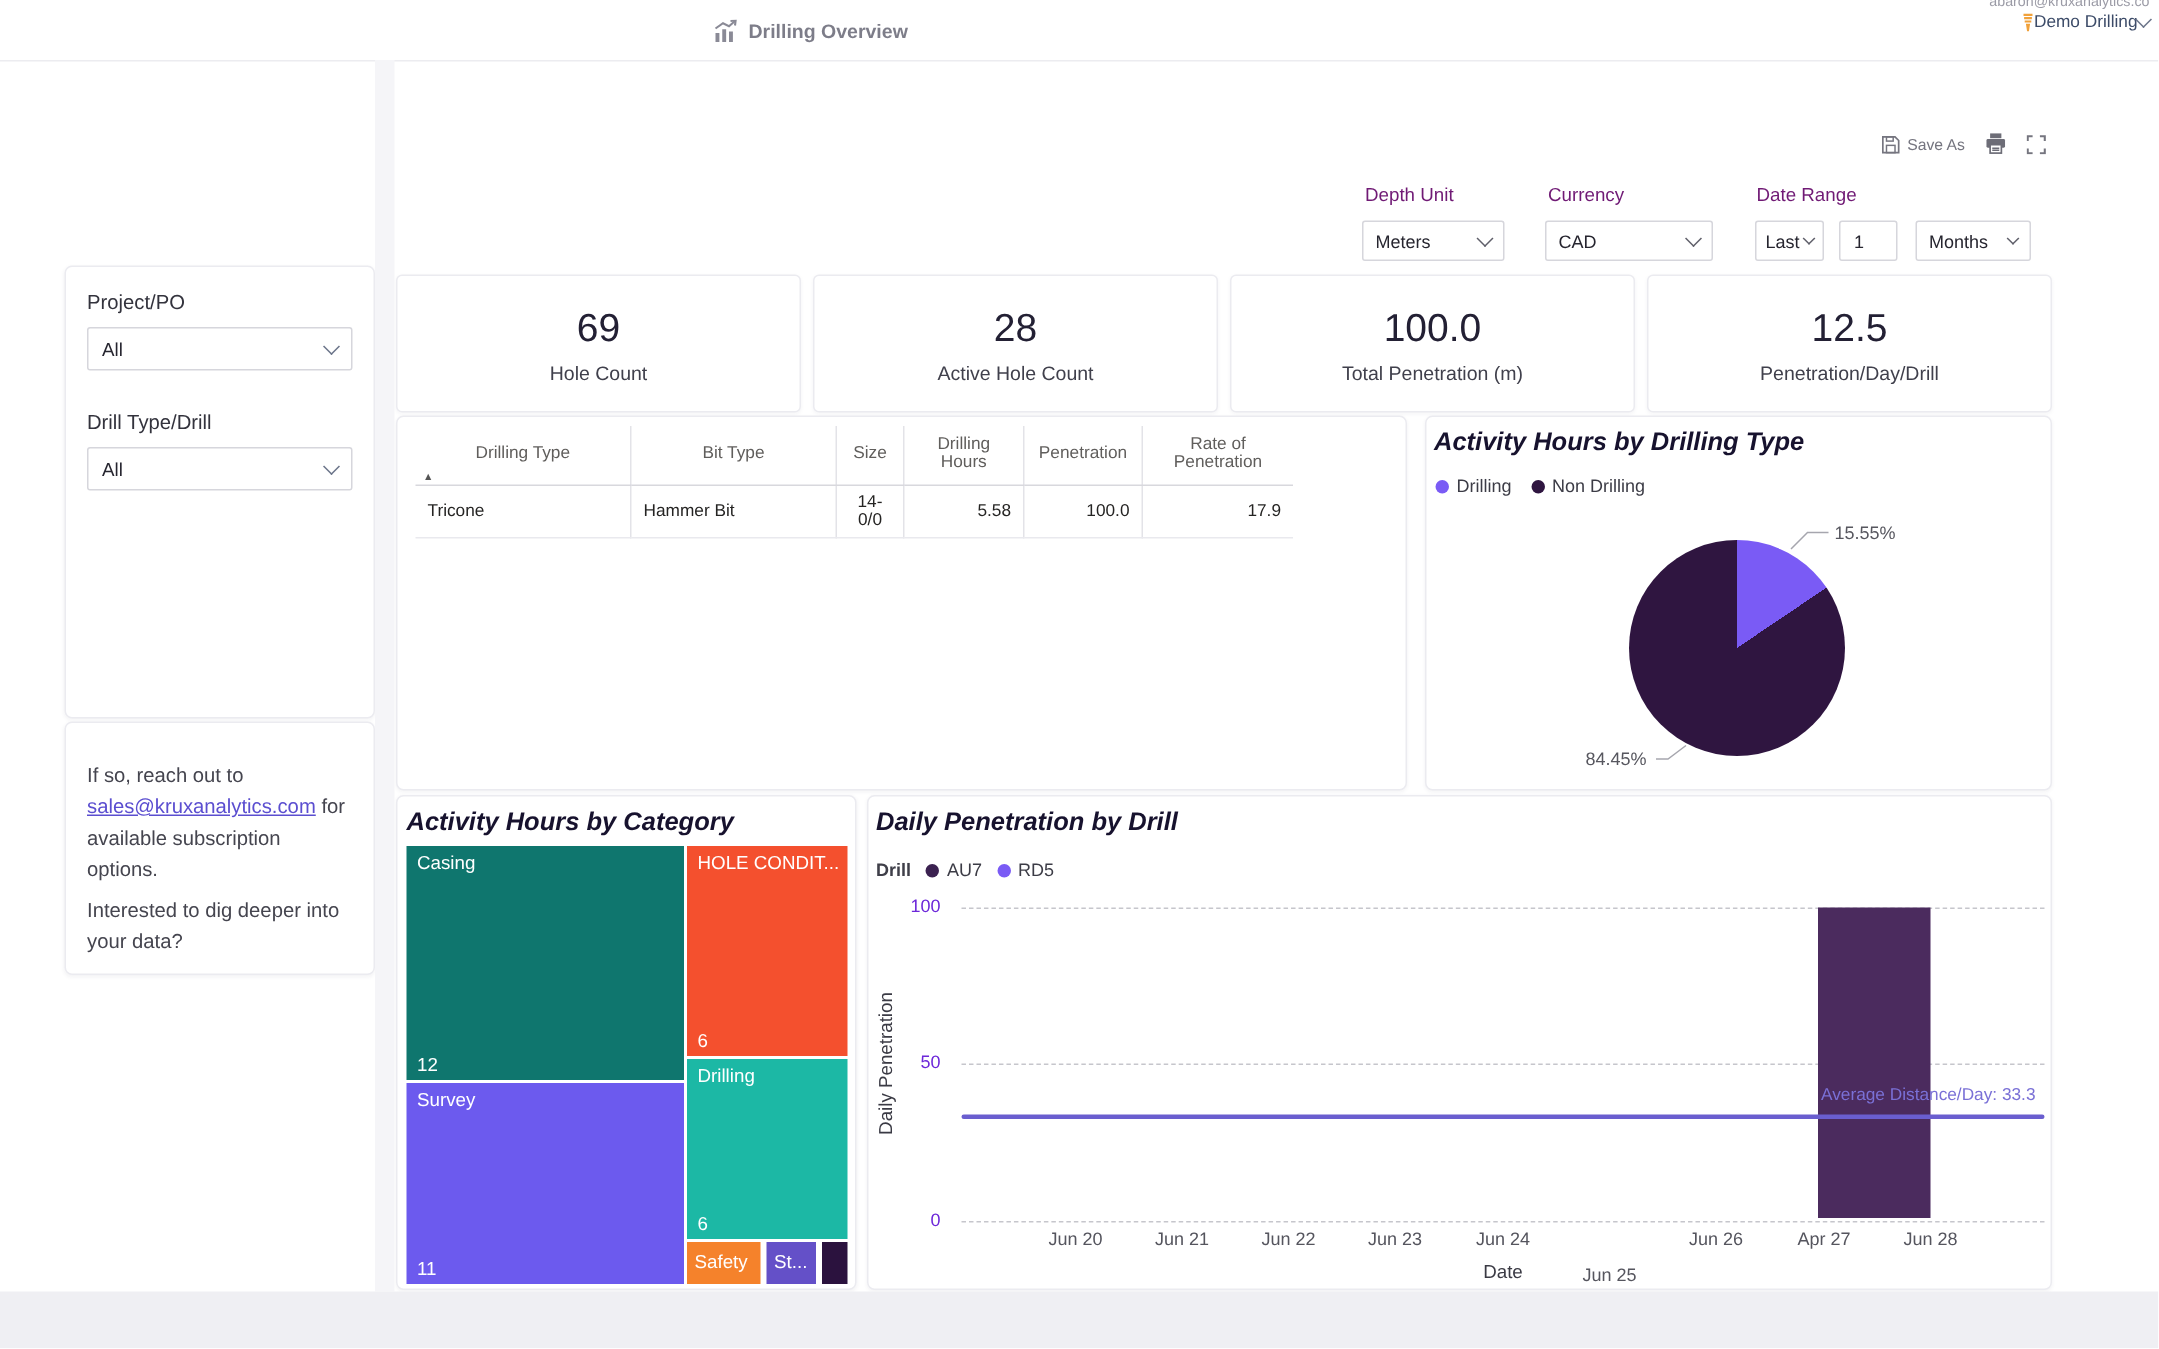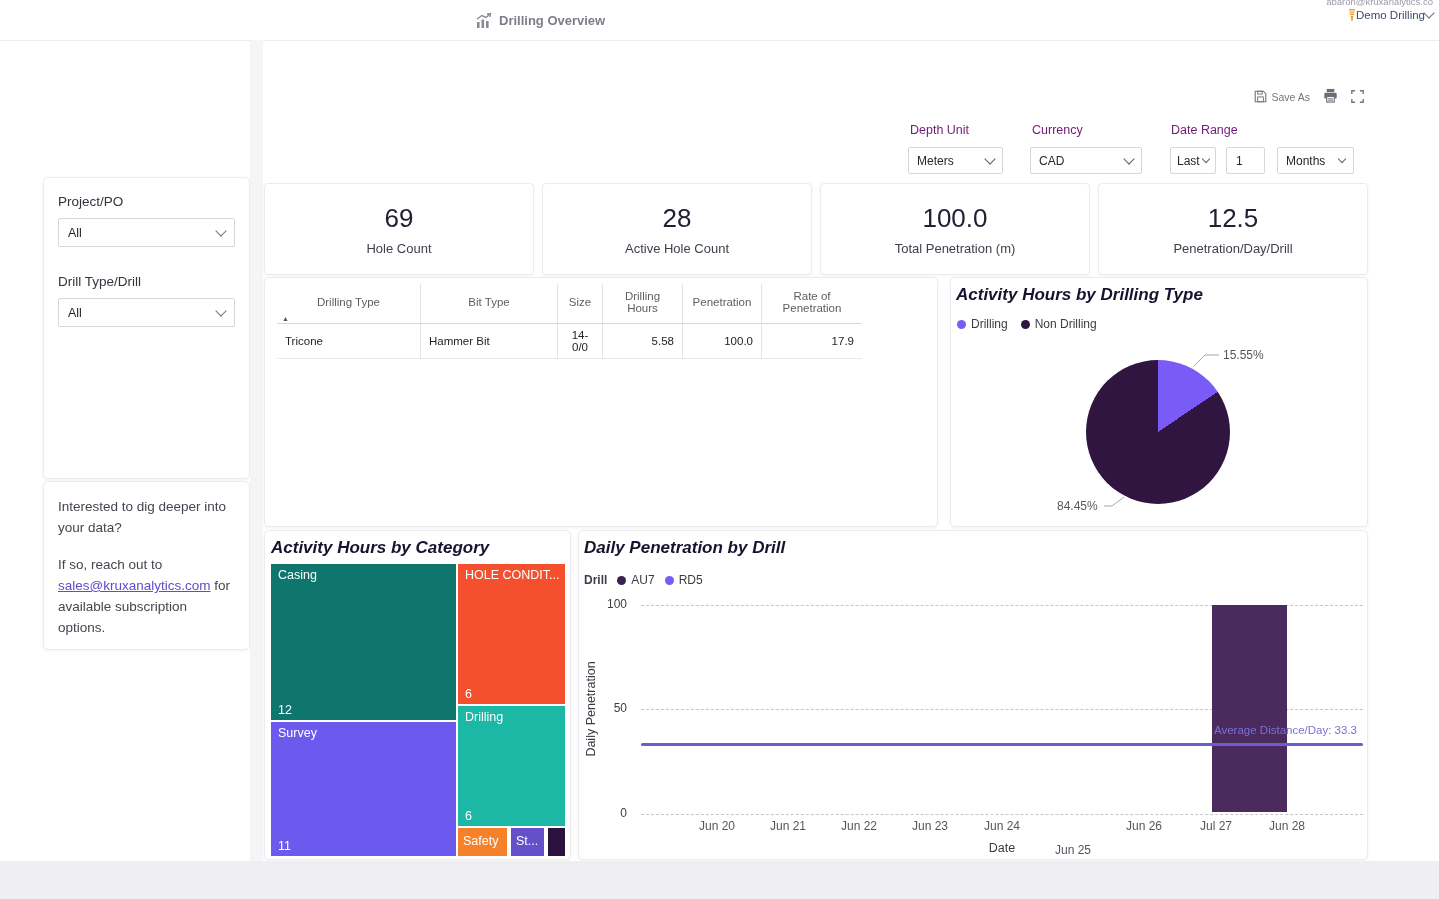--- a/index.html
+++ b/index.html
@@ -61,21 +61,21 @@
        background:conic-gradient(#7A5BF5 0 56deg,#2F1540 56deg 360deg);cursor:pointer;}
   .pie-leaders{position:absolute;left:0;top:0;}
   .pie-lab{position:absolute;font-size:12px;color:#57575f;}
   
   .tm-map{position:absolute;left:6px;top:33px;width:294px;height:292px;}
   .tm-block{position:absolute;cursor:pointer;}
   .tm-name{position:absolute;top:4px;left:7px;right:4px;font-size:12.5px;color:#fff;white-space:nowrap;overflow:hidden;}
   .tm-val{position:absolute;bottom:3px;left:7px;font-size:12.5px;color:#fff;}
   
   .grid{position:absolute;left:62px;width:722px;border-top:1.5px dashed #c6c6cc;height:0;}
-  .ytick{position:absolute;left:8px;width:40px;text-align:right;font-size:12px;color:#404040;}
+  .ytick{position:absolute;left:8px;width:40px;text-align:right;font-size:12px;color:#6d28d9;}
   .ytitle{position:absolute;left:-92px;top:170px;width:209px;height:16px;transform:rotate(-90deg);
           text-align:center;font-size:12.5px;color:#3a3a44;}
   .xtick{position:absolute;top:288px;width:56px;text-align:center;font-size:12px;color:#55555e;}
   .xtitle{position:absolute;left:363px;top:310px;width:120px;text-align:center;font-size:12.5px;color:#3a3a44;}
   .bar{position:absolute;left:633px;top:74px;width:75px;height:207px;background:#4B2B5E;cursor:pointer;}
   .avg-line{position:absolute;left:62px;top:212px;width:722px;height:3px;background:#6A5ECF;border-radius:2px;}
   .avg-label{position:absolute;right:10px;top:193px;font-size:11.5px;color:#7A70D6;}
   .strip-bottom{position:absolute;left:0;top:861px;width:1439px;height:38px;background:#efeff3;}
   .strip-side{position:absolute;left:250px;top:40px;width:13px;height:821px;background:#f5f5f8;}
 </style>
@@ -171,26 +171,26 @@
         <span class="chev"></span>
     </div>
     <div class="side-label" style="margin-top:27px;">Drill Type/Drill</div>
     <div class="side-dd">
       <span>All</span>
         <span class="chev"></span>
     </div>
   </div>
 
   <div class="card promo" style="left:43px;top:481px;width:207px;height:169px;padding:8px 14px;">
-    <p style="margin:6px 0 0 0;">Interested to dig deeper into your data?</p>
     <p style="margin:16px 0 0 0;">
       <span>If so, reach out to</span>
       <a href="#">sales@kruxanalytics.com</a>
       <span>for available subscription options.</span>
     </p>
+    <p style="margin:6px 0 0 0;">Interested to dig deeper into your data?</p>
   </div>
 
   <div class="kpi-row">
     <div class="kpi">
       <div class="kpi-value">69</div>
       <div class="kpi-label">Hole Count</div>
     </div>
     <div class="kpi">
       <div class="kpi-value">28</div>
       <div class="kpi-label">Active Hole Count</div>
@@ -307,21 +307,21 @@
     <div class="avg-line"></div>
     <div class="avg-label">Average Distance/Day: 33.3</div>
 
     <div class="xtick" style="left:110px;">Jun 20</div>
     <div class="xtick" style="left:181px;">Jun 21</div>
     <div class="xtick" style="left:252px;">Jun 22</div>
     <div class="xtick" style="left:323px;">Jun 23</div>
     <div class="xtick" style="left:395px;">Jun 24</div>
     <div class="xtick" style="left:466px;margin-top:24px;">Jun 25</div>
     <div class="xtick" style="left:537px;">Jun 26</div>
-    <div class="xtick" style="left:609px;">Jul 27</div>
+    <div class="xtick" style="left:609px;">Apr 27</div>
     <div class="xtick" style="left:680px;">Jun 28</div>
     <div class="xtitle">Date</div>
   </div>
 
   <div class="strip-side"></div>
   <div class="strip-bottom"></div>
 
 </div>
 
 </body></html>

